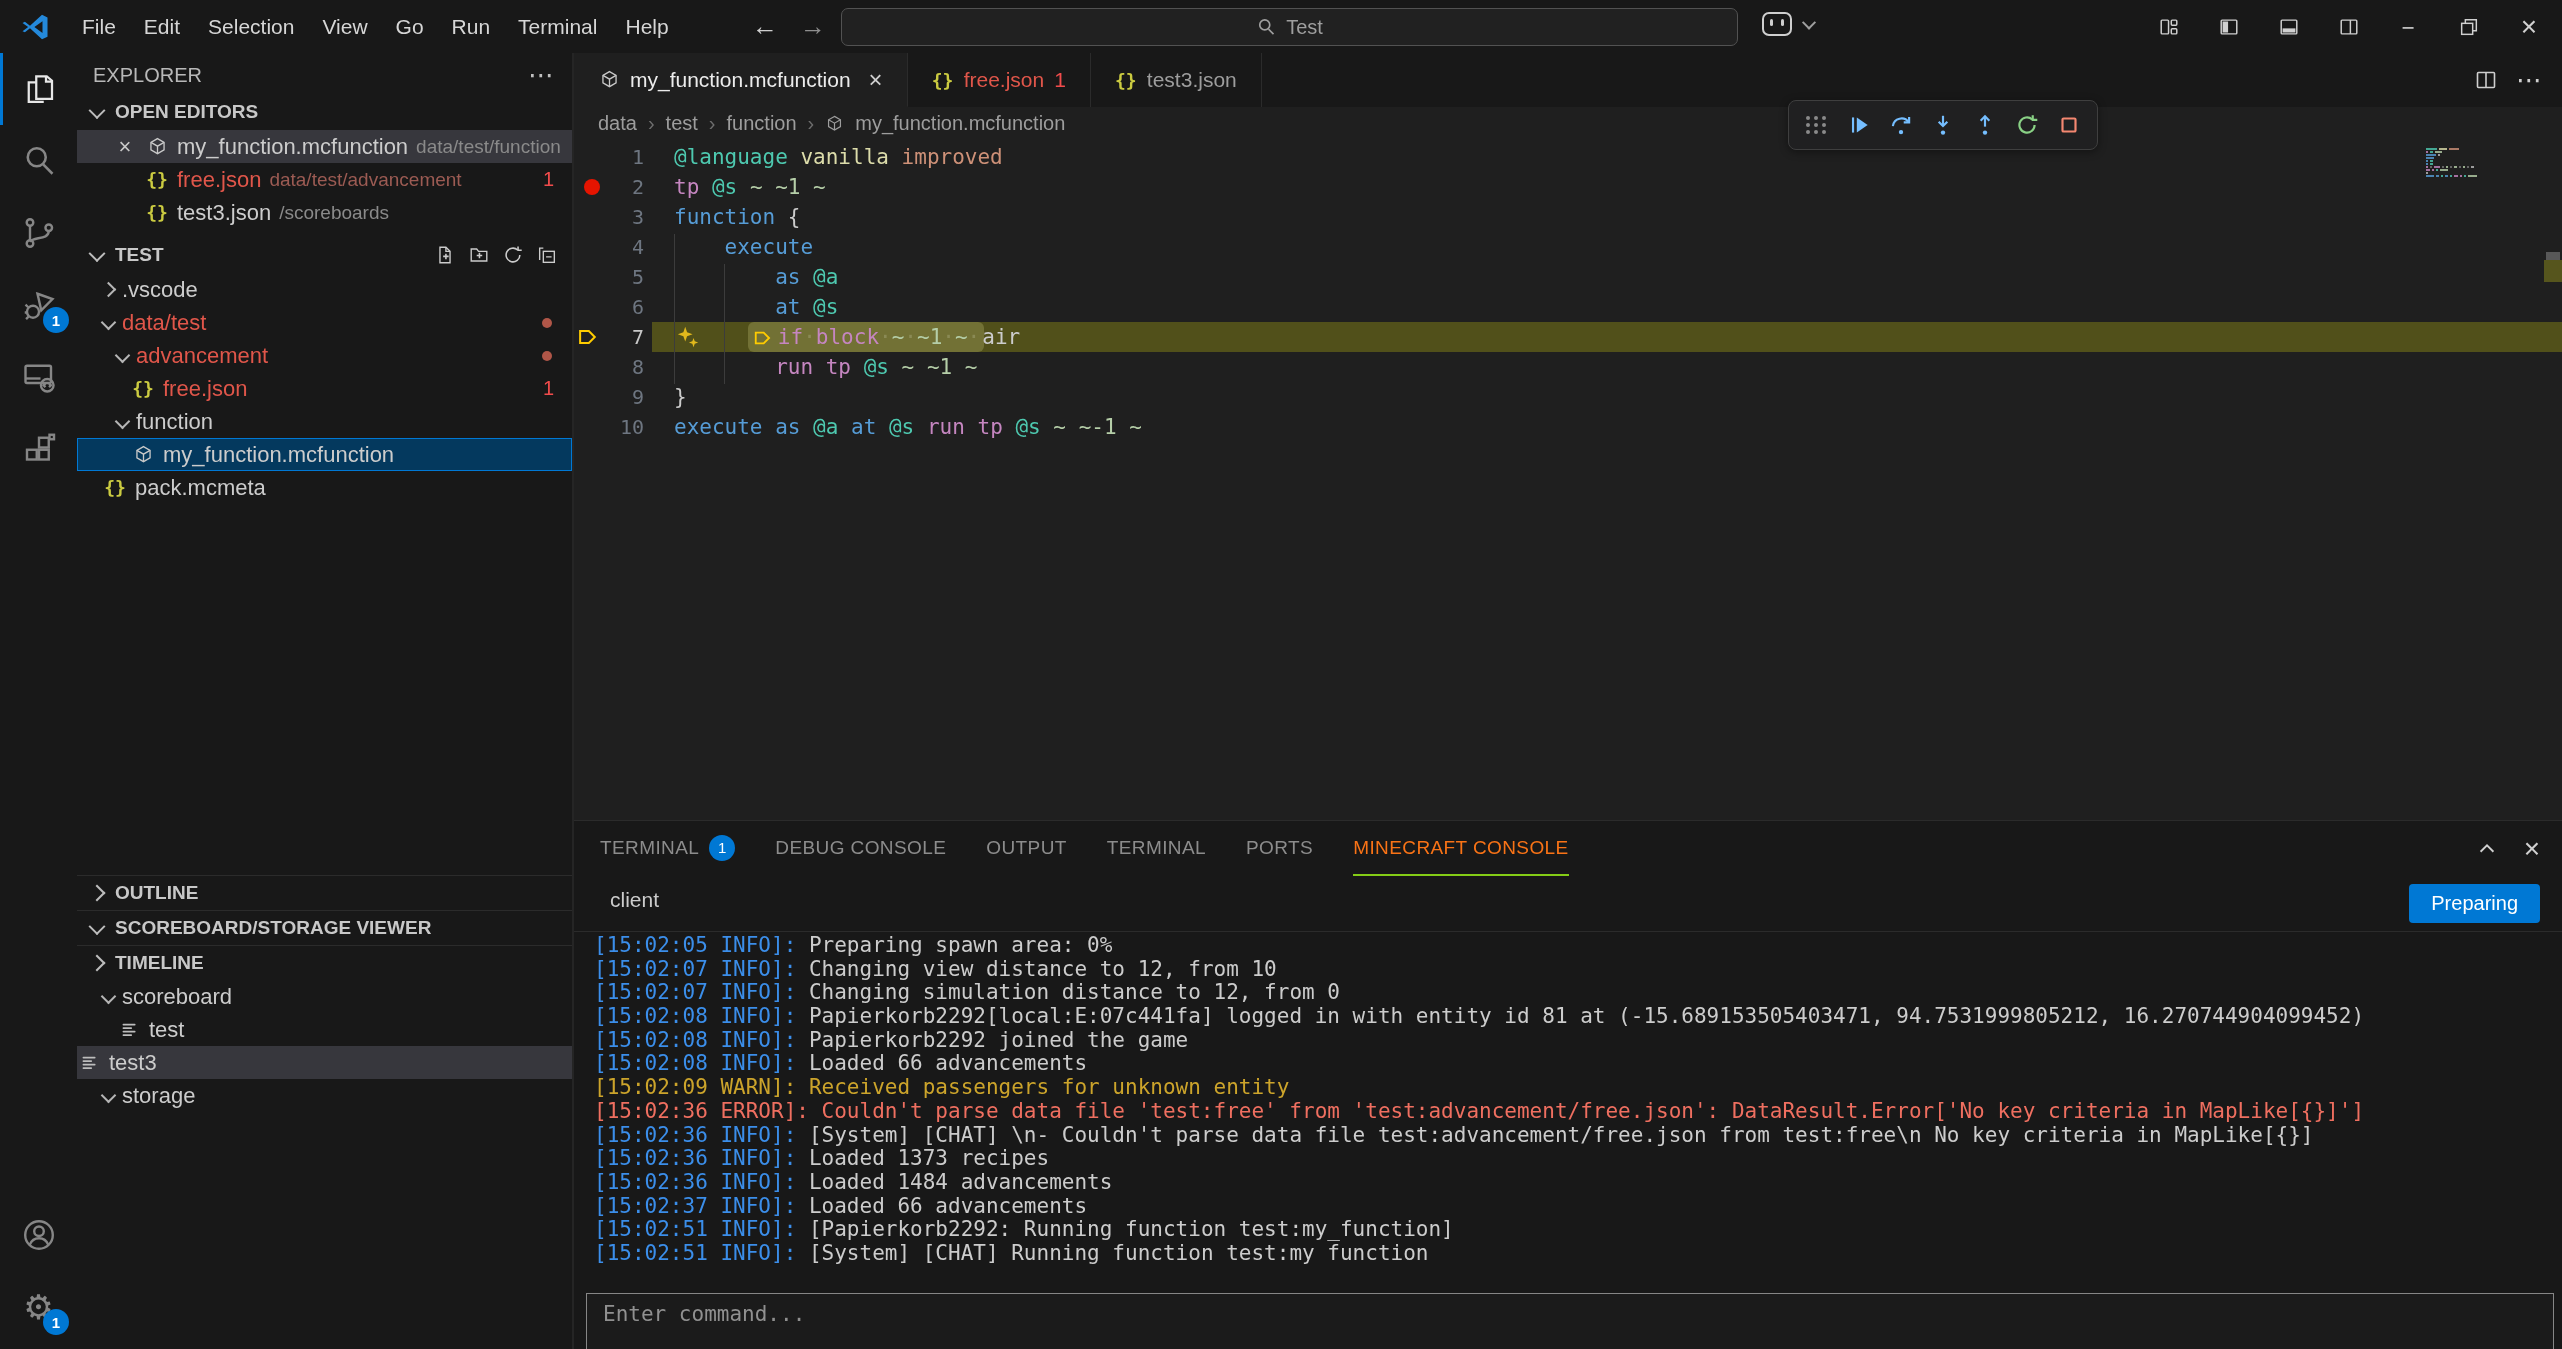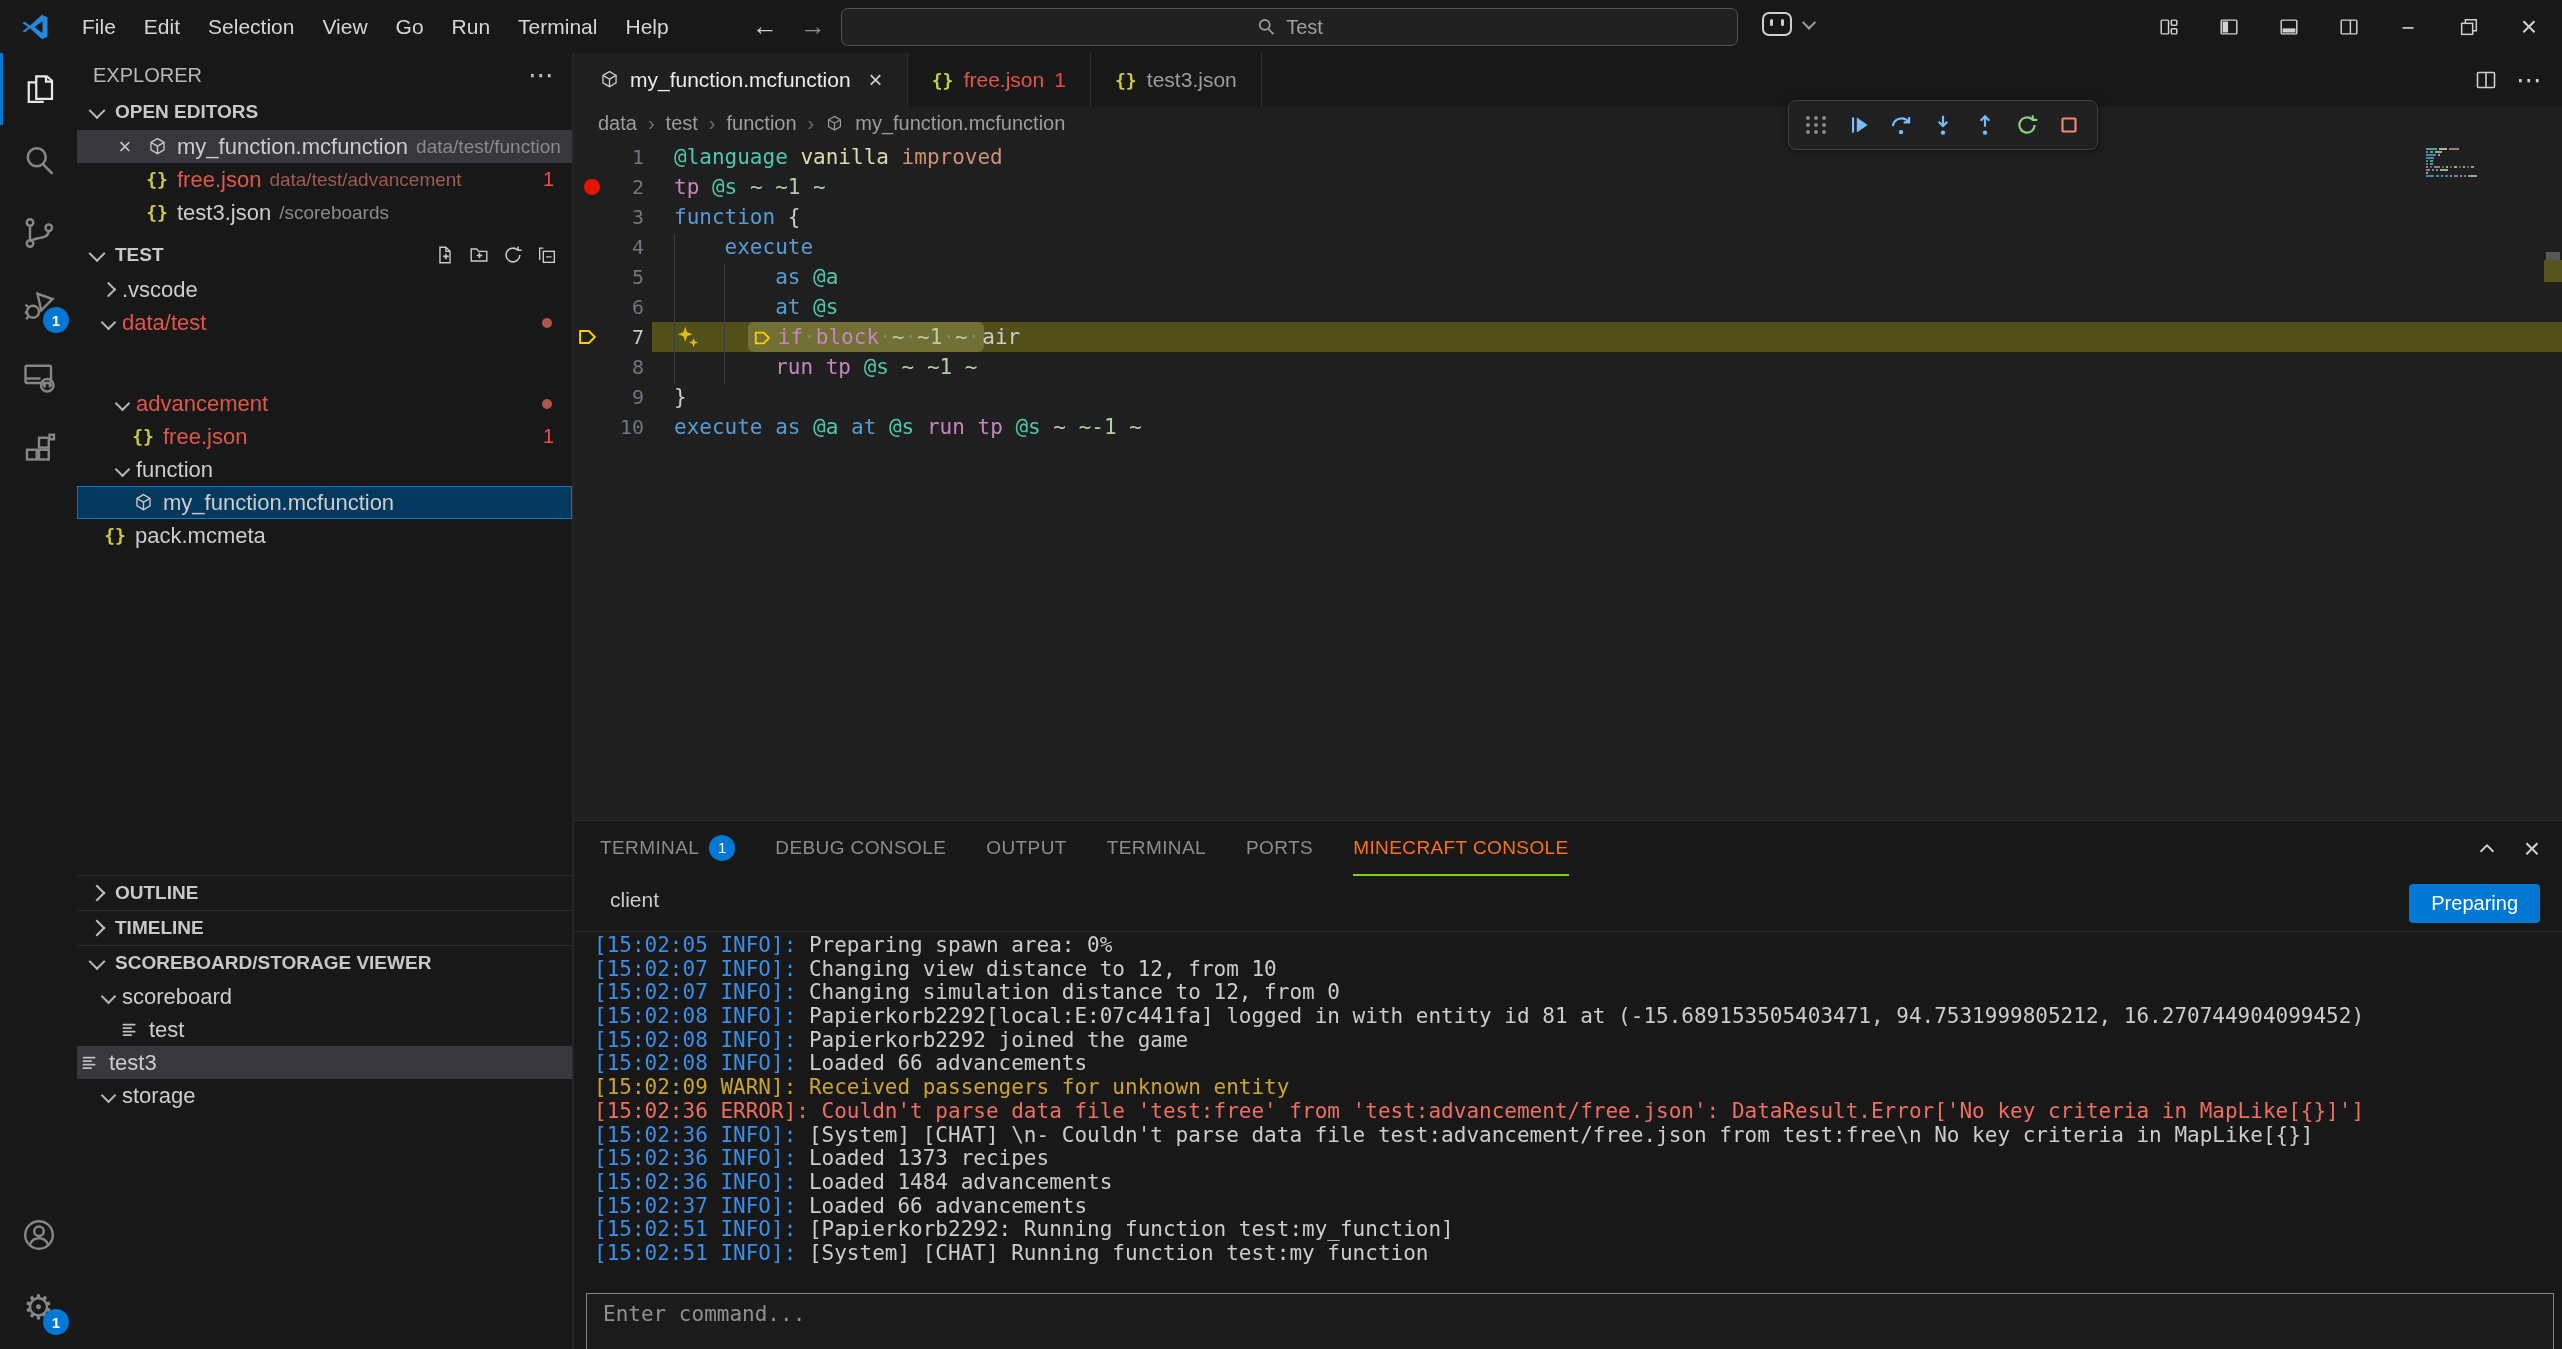--- a/index.html
+++ b/index.html
@@ -343,21 +343,21 @@
     <div id="ws-tree">
         <div class="t-row" style="padding-left: 26px;">
           <span class="t-chev right"></span>
           <span class="t-label">.vscode</span>
         </div>
         <div class="t-row" style="padding-left: 26px;">
           <span class="t-chev down"></span>
           <span class="t-label err">data/test</span>
           <span class="dot-badge"></span>
         </div>
-        <div class="t-row" style="padding-left: 40px; margin-top: 48px;">
+        <div class="t-row" style="padding-left: 40px;">
           <span class="t-chev down"></span>
           <span class="t-label err">advancement</span>
           <span class="dot-badge"></span>
         </div>
         <div class="t-row" style="padding-left: 54px;">
           <span class="fico">
             <span class="braces">{}</span>
           </span>
           <span class="t-label err">free.json</span>
           <span class="row-badge">1</span>
@@ -382,26 +382,26 @@
           <span class="t-label">pack.mcmeta</span>
         </div>
       </div>
 
     <div class="sidebar-bottom">
       <div class="sec-box sec-header">
         <span class="chev right"></span>
         <span>OUTLINE</span>
       </div>
       <div class="sec-box sec-header">
+        <span class="chev down"></span>
+        <span>SCOREBOARD/STORAGE VIEWER</span>
+      </div>
+      <div class="sec-box sec-header">
         <span class="chev right"></span>
         <span>TIMELINE</span>
-      </div>
-      <div class="sec-box sec-header">
-        <span class="chev down"></span>
-        <span>SCOREBOARD/STORAGE VIEWER</span>
       </div>
       <div id="viewer-tree">
           <div class="t-row" style="padding-left: 26px;">
             <span class="t-chev down"></span>
             <span class="t-label">scoreboard</span>
           </div>
           <div class="t-row" style="padding-left: 40px;">
             <span class="fico">
               <svg viewBox="0 0 24 24" fill="none" stroke="currentColor" stroke-width="1.9" stroke-linecap="round">
                 <path d="M5 6.5h13M5 10.5h9M5 14.5h13M5 18.5h9"></path>

